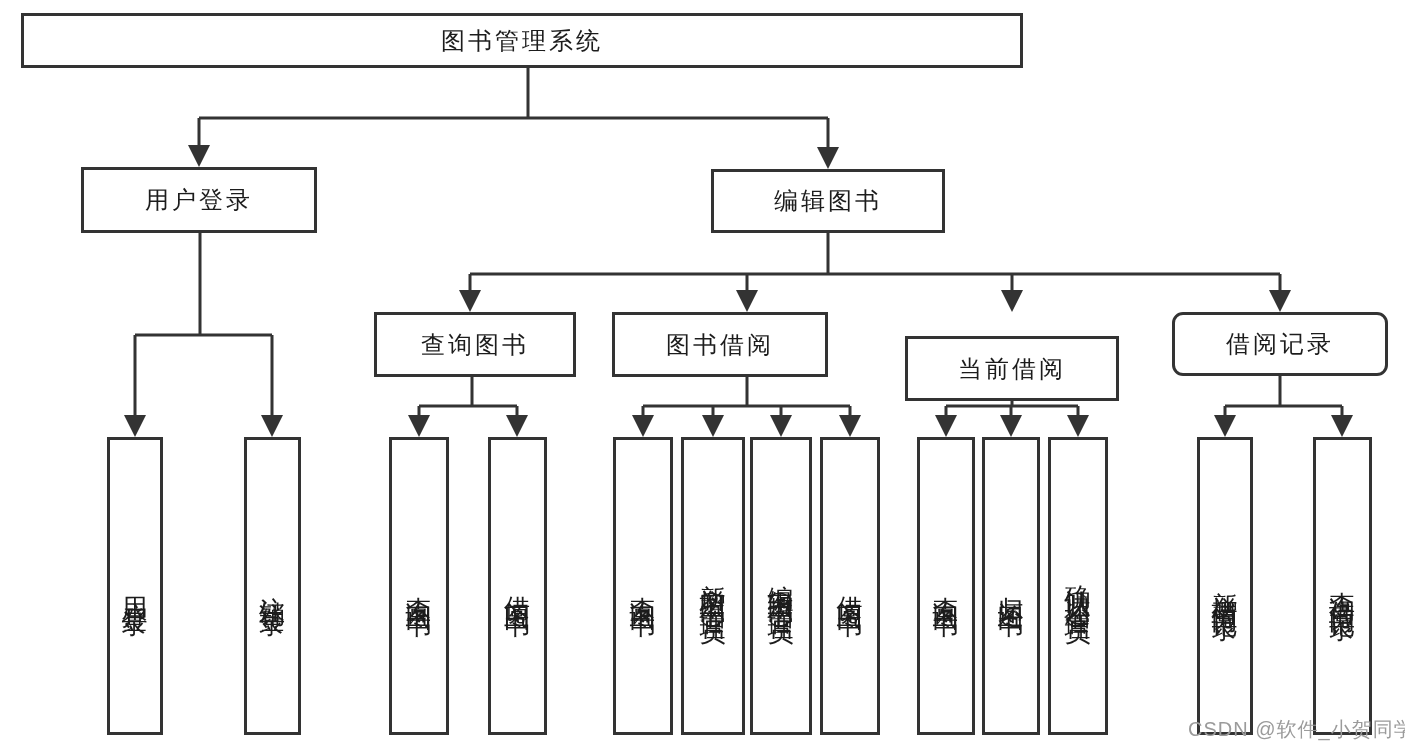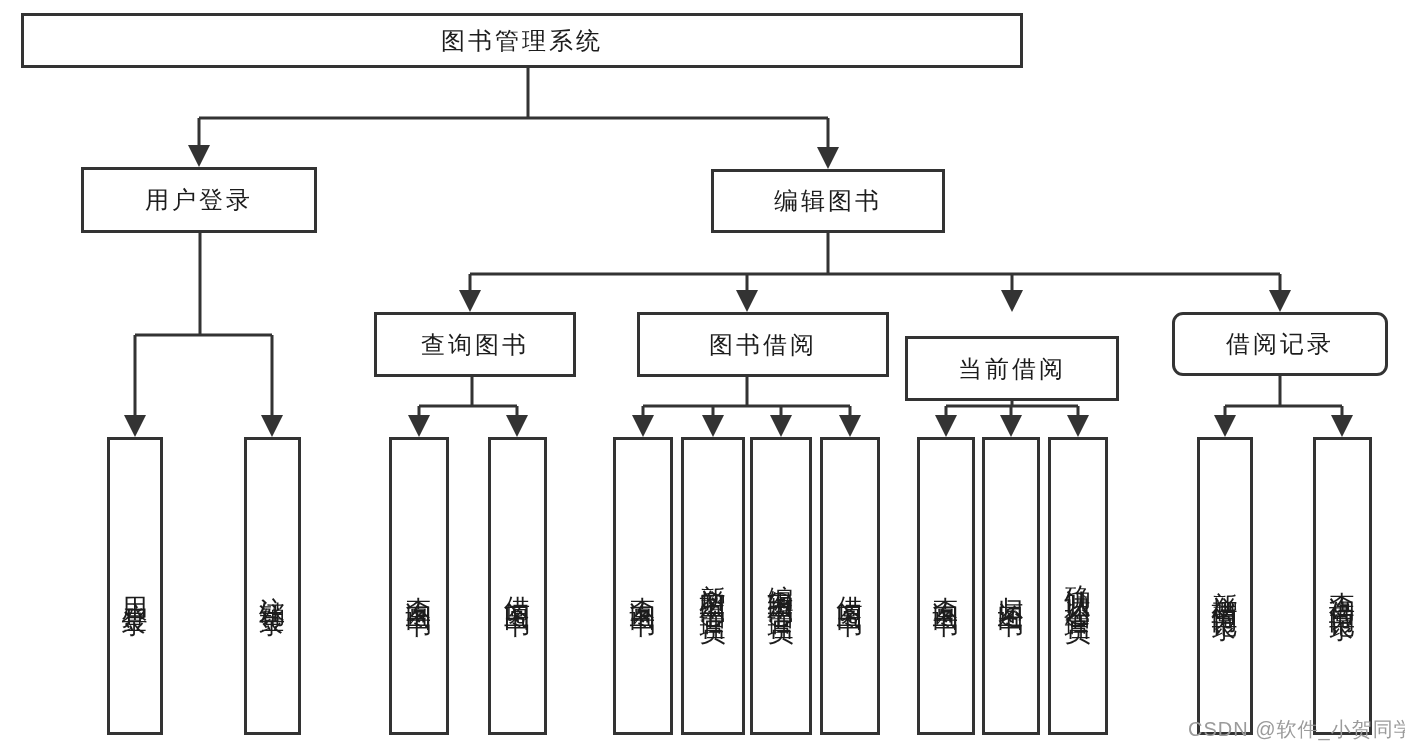--- a/index.html
+++ b/index.html
@@ -31,21 +31,21 @@
   .v{
     writing-mode:vertical-rl;
     font-size:26px;letter-spacing:5px;line-height:1;
     white-space:normal;
   }
   
   #b-root   {left:21px;  top:13px;  width:1002px;height:55px;}
   #b-ulogin {left:81px;  top:167px; width:236px; height:66px;}
   #b-bmgmt  {left:711px; top:169px; width:234px; height:64px;}
   #b-nrec   {left:374px; top:312px; width:202px; height:65px;}
-  #b-bborrow{left:637px; top:312px; width:252px; height:65px;}
+  #b-bborrow{left:612px; top:312px; width:216px; height:65px;}
   #b-cborrow{left:905px; top:312px; width:214px; height:65px;margin-top:24px;}
   #b-brec   {left:1172px;top:312px; width:216px; height:64px;border-radius:11px;}
   
   .leaf{top:437px;height:298px;}
   #l1 {left:107px; width:56px;}
   #l2 {left:244px; width:57px;}
   #l3 {left:389px; width:60px;}
   #l4 {left:488px; width:59px;}
   #l5 {left:613px; width:60px;}
   #l6 {left:681px; width:64px;}

